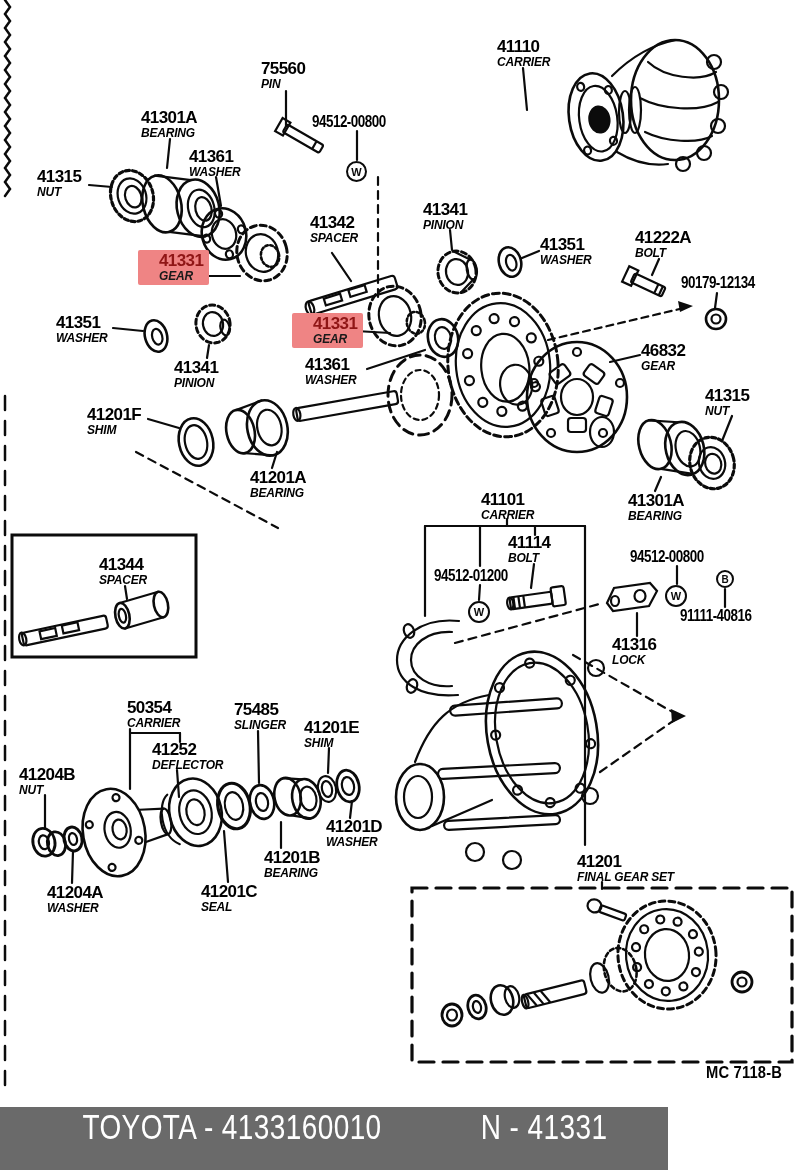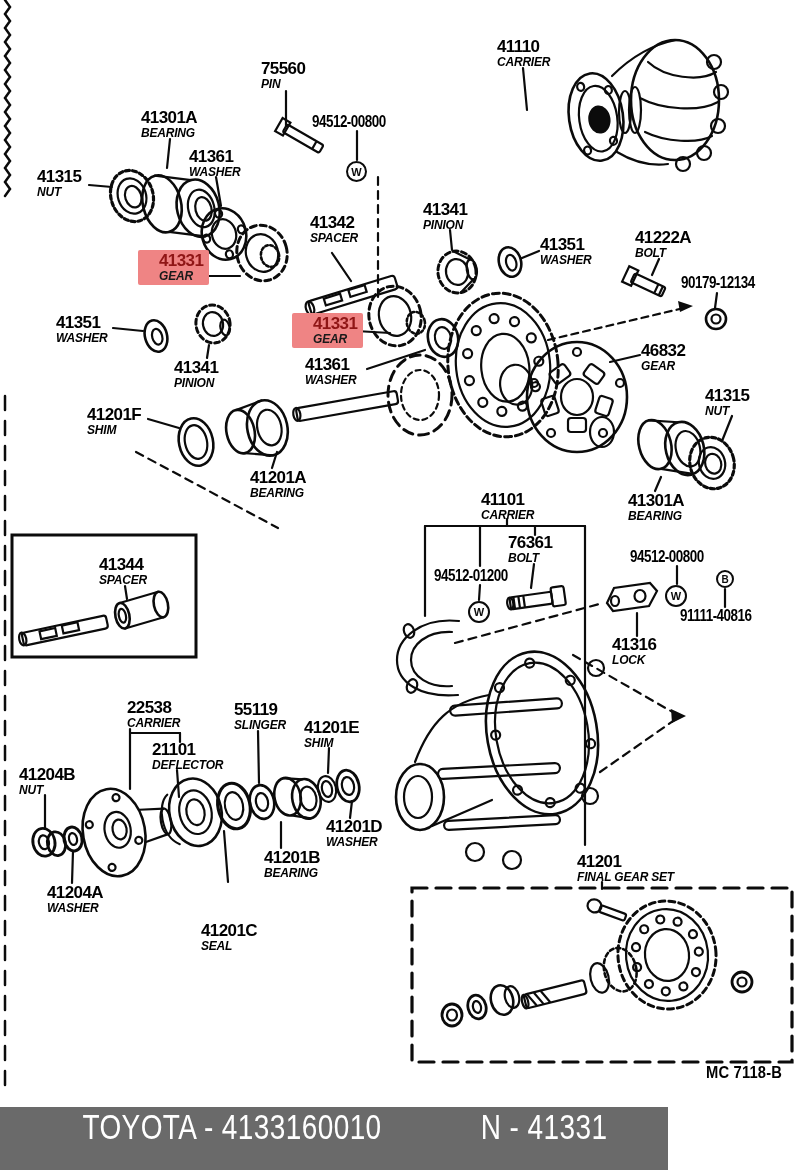--- a/index.html
+++ b/index.html
@@ -511,65 +511,65 @@
 </div>
 <div class="label" style="left:481px;top:491px">
   <span class="num">41101</span>
   <span class="cap">CARRIER</span>
 </div>
 <div class="label" style="left:99px;top:556px">
   <span class="num">41344</span>
   <span class="cap">SPACER</span>
 </div>
 <div class="label" style="left:508px;top:534px">
-  <span class="num">76361</span>
+  <span class="num">41114</span>
   <span class="cap">BOLT</span>
 </div>
 <div class="label long" style="left:434px;top:568px">
   <span class="num">94512-01200</span>
 </div>
 <div class="label long" style="left:630px;top:549px">
   <span class="num">94512-00800</span>
 </div>
 <div class="label long" style="left:680px;top:608px">
   <span class="num">91111-40816</span>
 </div>
 <div class="label" style="left:612px;top:636px">
   <span class="num">41316</span>
   <span class="cap">LOCK</span>
 </div>
 <div class="label" style="left:127px;top:699px">
-  <span class="num">22538</span>
+  <span class="num">50354</span>
   <span class="cap">CARRIER</span>
 </div>
 <div class="label" style="left:234px;top:701px">
-  <span class="num">55119</span>
+  <span class="num">75485</span>
   <span class="cap">SLINGER</span>
 </div>
 <div class="label" style="left:304px;top:719px">
   <span class="num">41201E</span>
   <span class="cap">SHIM</span>
 </div>
 <div class="label" style="left:152px;top:741px">
-  <span class="num">21101</span>
+  <span class="num">41252</span>
   <span class="cap">DEFLECTOR</span>
 </div>
 <div class="label" style="left:19px;top:766px">
   <span class="num">41204B</span>
   <span class="cap">NUT</span>
 </div>
 <div class="label" style="left:326px;top:818px">
   <span class="num">41201D</span>
   <span class="cap">WASHER</span>
 </div>
 <div class="label" style="left:264px;top:849px">
   <span class="num">41201B</span>
   <span class="cap">BEARING</span>
 </div>
-<div class="label" style="left:201px;top:922px">
+<div class="label" style="left:201px;top:883px">
   <span class="num">41201C</span>
   <span class="cap">SEAL</span>
 </div>
 <div class="label" style="left:47px;top:884px">
   <span class="num">41204A</span>
   <span class="cap">WASHER</span>
 </div>
 <div class="label" style="left:577px;top:853px">
   <span class="num">41201</span>
   <span class="cap">FINAL GEAR SET</span>

